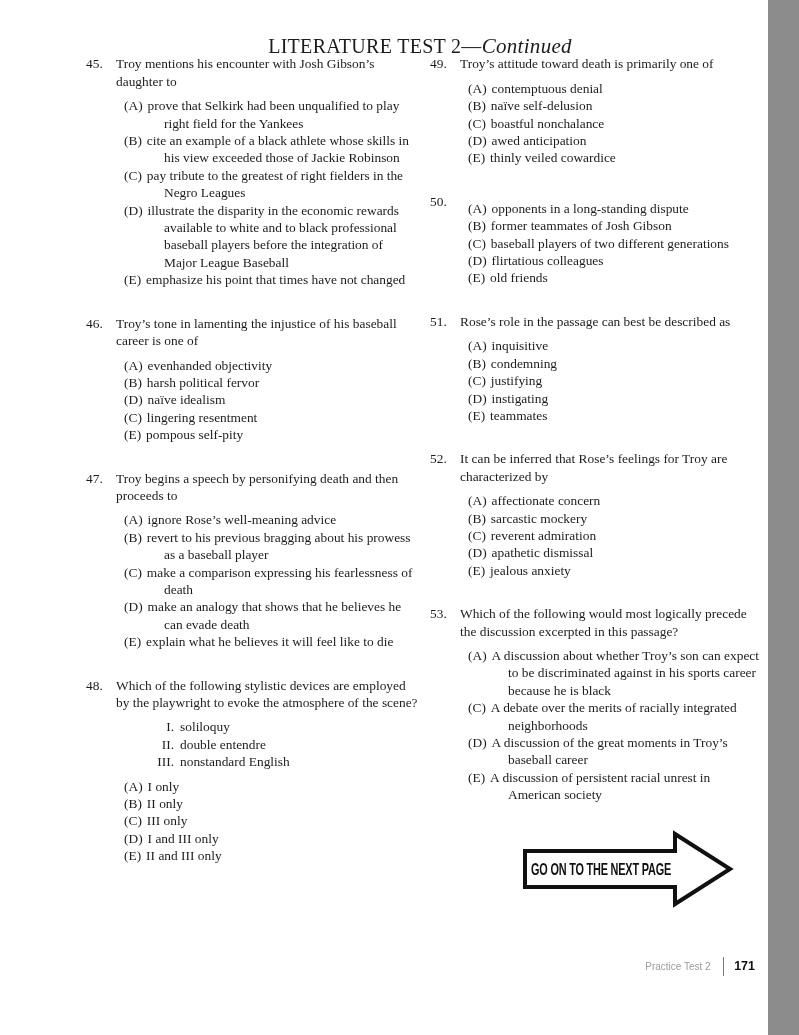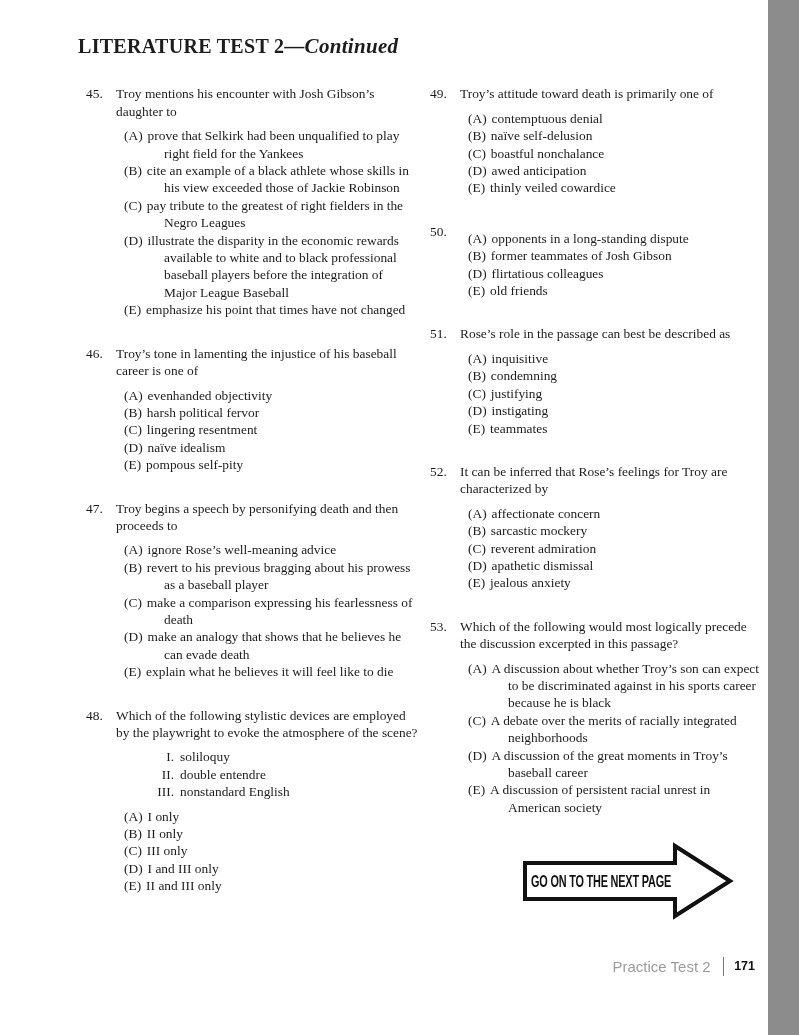--- a/index.html
+++ b/index.html
@@ -15,25 +15,24 @@
   }
   #gray-strip {
     position:absolute; top:0; right:0;
     width:31px; height:100%;
   }
   #content {
     position:absolute; top:38px; left:78px;
     width:684px;
   }
   #title {
-    text-align:left;
+    text-align:center;
     font-size:20px;
-    font-weight:bold;
+    font-weight:normal;
     letter-spacing:0.3px;
-    margin-bottom:30px;
     white-space:nowrap;
   }
   #title .cont { font-style:italic; font-size:21px; }
   #cols { display:flex; gap:12px;justify-content:flex-end; }
   .col { width:332px; }
   .question { display:flex; margin-bottom:26px; }
   .qnum { flex:0 0 30px; }
   .qbody { flex:1; }
   .options { margin-top:7px; }
   .option { padding-left:48px; text-indent:-40px; }
@@ -55,21 +54,21 @@
     font-size:17px;
     letter-spacing:-0.3px;
   }
   #footer {
     position:absolute;
     top:957px; right:44px;
     display:flex;
     align-items:center;
     font-family:"Liberation Sans","DejaVu Sans",sans-serif;
   }
-  #footer .flabel { font-size:15px; }
+  #footer .flabel { font-size:10px; }
   #footer .fbar {
     width:1.5px; height:19px;
     margin:0 10px 0 12px;
   }
   #footer .fpage { font-size:12.5px; font-weight:bold; color:#111; }
 </style>
 </head>
 <body>
 
 <div id="page">
@@ -95,22 +94,22 @@
               </div>
             </div>
           </div>
           <div class="question">
             <div class="qnum">46.</div>
             <div class="qbody">
               <div class="stem">Troy’s tone in lamenting the injustice of his baseball career is one of</div>
               <div class="options">
                 <div class="option"><span class="opt-letter">(A)</span><span class="opt-text">evenhanded objectivity</span></div>
                 <div class="option"><span class="opt-letter">(B)</span><span class="opt-text">harsh political fervor</span></div>
+                <div class="option"><span class="opt-letter">(D)</span><span class="opt-text">naïve idealism</span></div>
                 <div class="option"><span class="opt-letter">(C)</span><span class="opt-text">lingering resentment</span></div>
-                <div class="option"><span class="opt-letter">(D)</span><span class="opt-text">naïve idealism</span></div>
                 <div class="option"><span class="opt-letter">(E)</span><span class="opt-text">pompous self-pity</span></div>
               </div>
             </div>
           </div>
           <div class="question">
             <div class="qnum">47.</div>
             <div class="qbody">
               <div class="stem">Troy begins a speech by personifying death and then proceeds to</div>
               <div class="options">
                 <div class="option"><span class="opt-letter">(A)</span><span class="opt-text">ignore Rose’s well-meaning advice</span></div>
@@ -163,20 +162,21 @@
                 <div class="option"><span class="opt-letter">(E)</span><span class="opt-text">thinly veiled cowardice</span></div>
               </div>
             </div>
           </div>
           <div class="question">
             <div class="qnum">50.</div>
             <div class="qbody">
               <div class="options">
                 <div class="option"><span class="opt-letter">(A)</span><span class="opt-text">opponents in a long-standing dispute</span></div>
                 <div class="option"><span class="opt-letter">(B)</span><span class="opt-text">former teammates of Josh Gibson</span></div>
+                <div class="option"><span class="opt-letter">(C)</span><span class="opt-text">baseball players of two different generations</span></div>
                 <div class="option"><span class="opt-letter">(D)</span><span class="opt-text">flirtatious colleagues</span></div>
                 <div class="option"><span class="opt-letter">(E)</span><span class="opt-text">old friends</span></div>
               </div>
             </div>
           </div>
           <div class="question">
             <div class="qnum">51.</div>
             <div class="qbody">
               <div class="stem">Rose’s role in the passage can best be described as</div>
               <div class="options">

